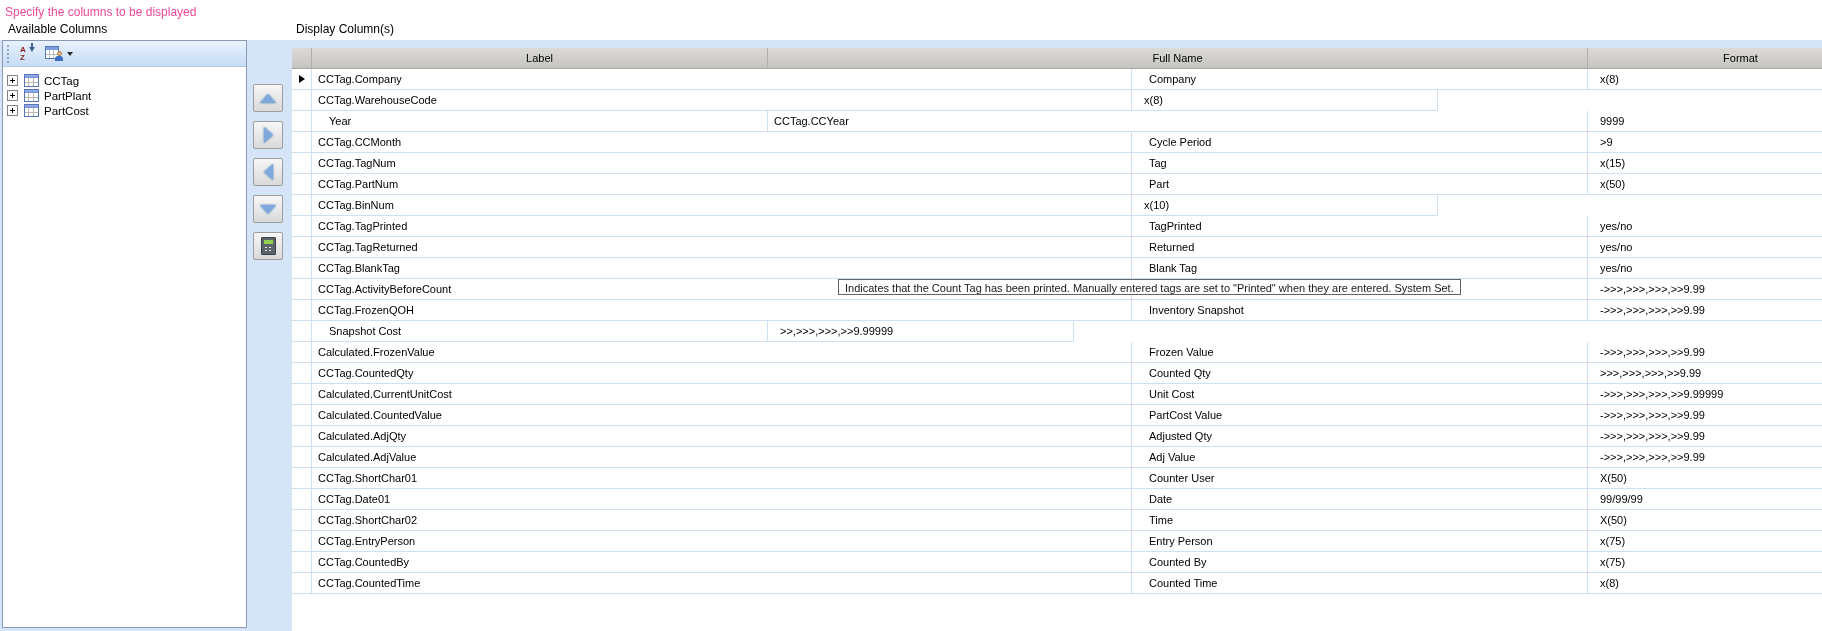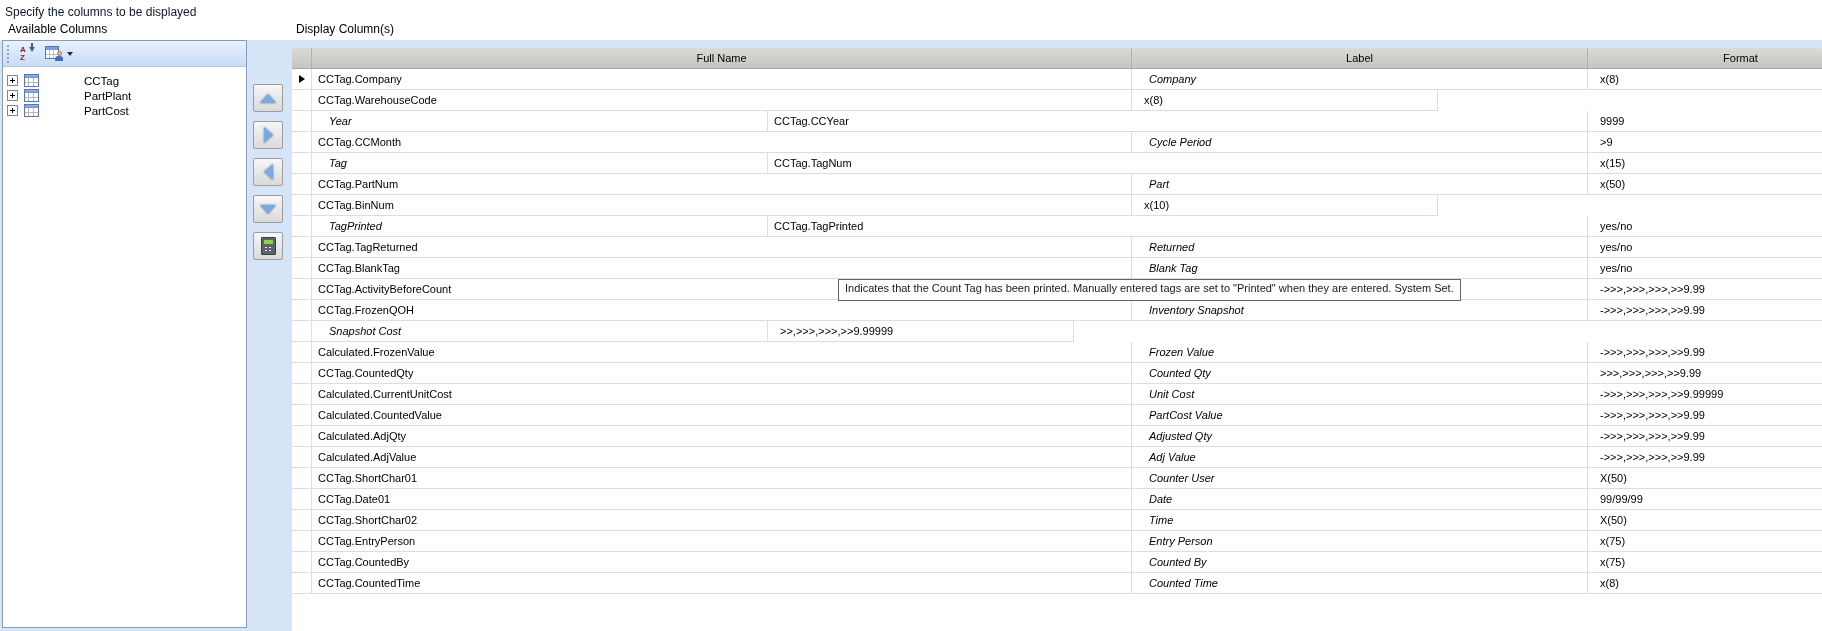--- a/index.html
+++ b/index.html
@@ -1,20 +1,20 @@
 <!DOCTYPE html>
 <html><head>
 <meta charset="utf-8">
 <style>
   * { margin:0; padding:0; box-sizing:border-box; }
   html,body { width:1822px; height:631px; overflow:hidden; background:#fff;
     font-family:"Liberation Sans", sans-serif; font-size:11px; color:#000; }
   .root { position:relative; width:1822px; height:631px; }
 
-  .instruction { position:absolute; left:5px; top:5px; color:#0f172a; font-size:12px; }
+  .instruction { position:absolute; left:5px; top:5px; color:#ec4899; font-size:12px; }
   .panel-label { position:absolute; font-size:12px; color:#000;text-align:center; }
   .avail-label { left:8px; top:22px; }
   .disp-label  { left:296px; top:22px; }
 
   
   .left-region { position:absolute; left:0; top:40px; width:292px; height:591px; background:#d5e4f6; }
   .tree-panel { position:absolute; left:2px; top:0; width:245px; height:588px;
     background:#fff; border:1px solid #8b9bb5; }
   .tree-toolbar { position:relative; height:26px; width:100%;
     background:linear-gradient(#e9f2fd,#c6dcf6); border-bottom:1px solid #b3c9e4;
@@ -42,21 +42,21 @@
   .tree-item { display:flex; align-items:center; height:15px; cursor:default; }
   .expander { width:11px; height:11px; border:1px solid #848484; background:#fff; position:relative; flex:0 0 11px; }
   .expander::before { content:""; position:absolute; left:2px; top:4px; width:5px; height:1px; background:#000; }
   .expander::after  { content:""; position:absolute; left:4px; top:2px; width:1px; height:5px; background:#000; }
   .tbl-icon { width:15px; height:13px; margin:0 5px 0 6px; border:1px solid #5873b8; background:#fff; position:relative; flex:0 0 15px; }
   .tbl-icon::before { content:""; position:absolute; left:0; right:0; top:0; height:3px; background:linear-gradient(#9cb4e8,#6f8fd8); }
   .tbl-icon::after { content:""; position:absolute; left:0; right:0; top:3px; bottom:0;
     background-image:
       linear-gradient(to right, transparent 3px, #b8b8b8 3px, #b8b8b8 4px, transparent 4px, transparent 8px, #b8b8b8 8px, #b8b8b8 9px, transparent 9px),
       linear-gradient(to bottom, transparent 4px, #b8b8b8 4px, #b8b8b8 5px, transparent 5px); }
-  .tree-item .lbl { font-size:11.5px;margin-left:40px; }
+  .tree-item .lbl { font-size:11.5px; }
 
   
   .btn-col { position:absolute; left:253px; top:0; width:32px; }
   .xfer-btn { position:absolute; left:0; width:30px; height:28px;
     background:linear-gradient(#f7f7f7,#d9d9d9); border:1px solid #9d9d9d; border-radius:2px;
     display:flex; align-items:center; justify-content:center; cursor:default; }
   .tri { width:0; height:0; }
   .tri-up    { border-left:8px solid transparent; border-right:8px solid transparent; border-bottom:9px solid #7fa9dc; filter:drop-shadow(0 0 1px #4d7db8); }
   .tri-down  { border-left:8px solid transparent; border-right:8px solid transparent; border-top:9px solid #7fa9dc; filter:drop-shadow(0 0 1px #4d7db8); }
   .tri-right { border-top:8px solid transparent; border-bottom:8px solid transparent; border-left:9px solid #7fa9dc; filter:drop-shadow(0 0 1px #4d7db8); }
@@ -73,25 +73,25 @@
   .grid-header { display:flex; height:21px; background:linear-gradient(#dcdad7,#c6c4c0);
     border-bottom:1px solid #a9a7a3; }
   .hcell { height:100%; display:flex; align-items:center; justify-content:center;
     border-right:1px solid #b3b1ad; font-size:11px; color:#000; cursor:default; }
   .h-sel { width:20px; } .h-fn { width:820px; } .h-lb { width:456px; } .h-fm { width:306px; }
   .grow { display:flex; height:21px; background:#fff; }
   .cell { height:100%; display:flex; align-items:center; border-right:1px solid #cfe0f3;
     border-bottom:1px solid #cfe0f3; overflow:hidden; white-space:nowrap; }
   .c-sel { width:20px; justify-content:center; }
   .c-fn { width:820px; padding-left:6px; }
-  .c-lb { width:456px; padding-left:17px;font-style:italic; }
+  .c-lb { width:456px; padding-left:17px; }
   .c-fm { width:306px; padding-left:12px; }
   .row-arrow { width:0; height:0; border-top:4px solid transparent; border-bottom:4px solid transparent; border-left:6px solid #000; }
 
-  .tooltip { position:absolute; left:838px; top:279px; height:22px; line-height:17px;
+  .tooltip { position:absolute; left:838px; top:279px; height:16px; line-height:17px;
     background:#fefefe; border:1px solid #636363; padding:0 6px; white-space:nowrap;
     font-size:11px; color:#1a1a1a; z-index:20; }
 </style>
 </head>
 <body>
 
 <div class="root">
 
   <div class="instruction">Specify the columns to be displayed</div>
   <div class="panel-label avail-label">Available Columns</div>
@@ -149,22 +149,22 @@
           <span class="calc-glyph"></span>
         </div>
       </div>
   </div>
 
   <div class="table-region">
     <div class="blue-strip"></div>
     <div class="grid">
       <div class="grid-header">
         <div class="hcell h-sel"></div>
+        <div class="hcell h-lb">Label</div>
         <div class="hcell h-fn">Full Name</div>
-        <div class="hcell h-lb">Label</div>
         <div class="hcell h-fm">Format</div>
       </div>
       <div id="grid-body">
           <div class="grow">
             <div class="cell c-sel">
               <span class="row-arrow"></span>
             </div>
             <div class="cell c-fn">CCTag.Company</div>
             <div class="cell c-lb">Company</div>
             <div class="cell c-fm">x(8)</div>
@@ -181,39 +181,39 @@
             <div class="cell c-fm">9999</div>
           </div>
           <div class="grow">
             <div class="cell c-sel"></div>
             <div class="cell c-fn">CCTag.CCMonth</div>
             <div class="cell c-lb">Cycle Period</div>
             <div class="cell c-fm">&gt;9</div>
           </div>
           <div class="grow">
             <div class="cell c-sel"></div>
+            <div class="cell c-fn">CCTag.TagNum</div>
             <div class="cell c-lb">Tag</div>
-            <div class="cell c-fn">CCTag.TagNum</div>
             <div class="cell c-fm">x(15)</div>
           </div>
           <div class="grow">
             <div class="cell c-sel"></div>
             <div class="cell c-fn">CCTag.PartNum</div>
             <div class="cell c-lb">Part</div>
             <div class="cell c-fm">x(50)</div>
           </div>
           <div class="grow">
             <div class="cell c-sel"></div>
             <div class="cell c-fn">CCTag.BinNum</div>
             <div class="cell c-fm">x(10)</div>
           </div>
           <div class="grow">
             <div class="cell c-sel"></div>
+            <div class="cell c-fn">CCTag.TagPrinted</div>
             <div class="cell c-lb">TagPrinted</div>
-            <div class="cell c-fn">CCTag.TagPrinted</div>
             <div class="cell c-fm">yes/no</div>
           </div>
           <div class="grow">
             <div class="cell c-sel"></div>
             <div class="cell c-fn">CCTag.TagReturned</div>
             <div class="cell c-lb">Returned</div>
             <div class="cell c-fm">yes/no</div>
           </div>
           <div class="grow">
             <div class="cell c-sel"></div>

